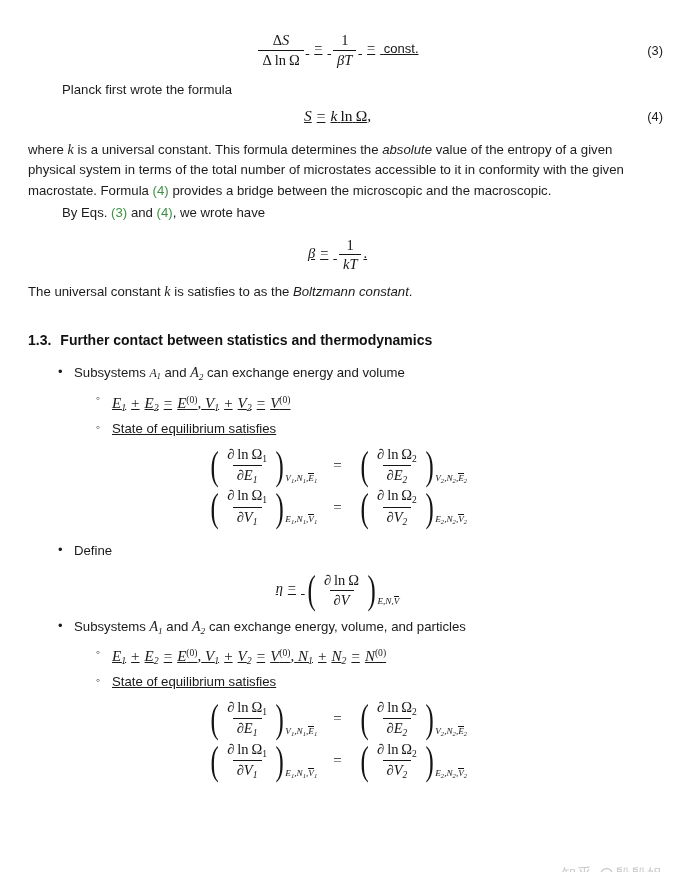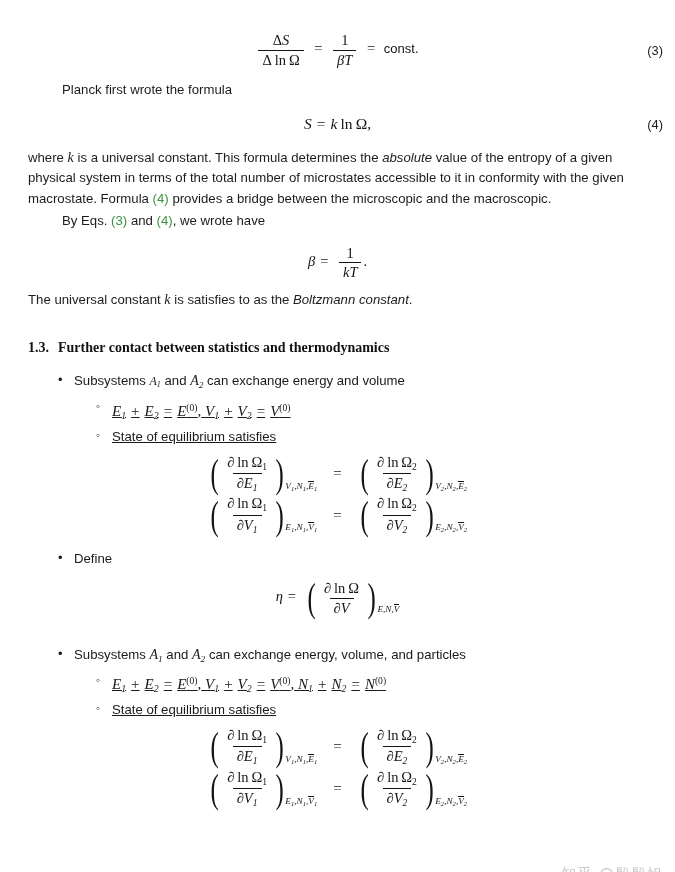--- a/index.html
+++ b/index.html
@@ -72,20 +72,21 @@
     display: inline-block;
     line-height: 1em;
   }
 
   
   .eq-row {
     position: relative;
     display: flex;
     justify-content: center;
     align-items: center;
+    text-decoration: underline;
   }
   .eq-num {
     position: absolute;
     right: 12px;
     top: 50%;
     transform: translateY(-50%);
     font-family: "Liberation Sans", sans-serif;
     font-size: 12.8px;
     font-style: normal;
     color: #1c1c1c;
@@ -251,21 +252,21 @@
         <span class="den">β<span class="mi">T</span></span>
       </span>
       <span class="op">=</span>
       <span class="up" style="font-family:'Liberation Sans',sans-serif;font-size:13px;">const.</span>
     </span>
     <span class="eq-num">(3)</span>
   </div>
 
   <p class="body-text indent" style="margin:6px 0 0 28px; width:612px;">Planck first wrote the formula</p>
 
-  <div class="eq-row" style="margin-top:8px; height:30px;">
+  <div class="eq-row" style="margin-top:0; height:30px;">
     <span class="math" style="font-size:15.5px;">
       <span class="mi">S</span><span class="op">=</span><span class="mi">k</span> <span class="up">ln</span> <span class="up">Ω</span><span class="up">,</span>
     </span>
     <span class="eq-num">(4)</span>
   </div>
 
   <p class="body-text" style="margin:9px 0 0 28px; width:606px;"><span>where </span><span class="mi" style="font-size:14px;">k</span><span> is a universal constant. This formula determines the </span><em>absolute</em><span> value of the entropy of a given physical system in terms of the total number of microstates accessible to it in conformity with the given macrostate. Formula </span><span class="eqref">(4)</span><span> provides a bridge between the microscopic and the macroscopic.</span></p>
 
   <p class="body-text indent" style="margin:2px 0 0 28px; width:606px;"><span>By Eqs. </span><span class="eqref">(3)</span><span> and </span><span class="eqref">(4)</span><span>, we wrote have</span></p>
 
@@ -274,21 +275,21 @@
       <span>β</span><span class="op">=</span>
       <span class="frac">
         <span class="num up">1</span>
         <span class="den"><span class="mi">k</span><span class="mi">T</span></span>
       </span><span class="up">.</span>
     </span>
   </div>
 
   <p class="body-text" style="margin:6px 0 0 28px; width:606px;"><span>The universal constant </span><span class="mi" style="font-size:14px;">k</span><span> is satisfies to as the </span><em>Boltzmann constant</em><span>.</span></p>
 
-  <div class="heading" style="margin:30px 0 0 28px;font-family:Liberation Serif, serif;">
+  <div class="heading" style="margin:30px 0 0 28px;">
     <span class="hnum">1.3.</span><span>Further contact between statistics and thermodynamics</span>
   </div>
 
   <ul class="lvl1" style="margin-top:15px;">
     <li>
       <span>Subsystems </span><span class="mi" style="font-size:12px;"><span>A</span><span class="sub">1</span></span><span> and </span><span class="mi" style="font-size:14px;"><span>A</span><span class="sub">2</span></span><span> can exchange energy and volume</span>
 
       <ul class="lvl2">
         <li>
           <span class="mathline">
@@ -359,21 +360,21 @@
         <span class="frac">
           <span class="num"><span class="up">∂</span> <span class="up">ln</span> <span class="up">Ω</span></span>
           <span class="den"><span class="up">∂</span><span class="mi">V</span></span>
         </span>
         <span class="pbig">)</span>
         <span class="psub">E,N,<span class="ovl">V</span></span>
       </span>
     </span>
   </div>
 
-  <ul class="lvl1" style="margin-top:24px;">
+  <ul class="lvl1" style="margin-top:4px;">
     <li>
       <span>Subsystems </span><span class="mi" style="font-size:14px;"><span>A</span><span class="sub">1</span></span><span> and </span><span class="mi" style="font-size:14px;"><span>A</span><span class="sub">2</span></span><span> can exchange energy, volume, and particles</span>
 
       <ul class="lvl2">
         <li>
           <span class="mathline">
             <span class="mi">E</span><span class="sub">1</span><span class="op">+</span><span class="mi">E</span><span class="sub">2</span><span class="op">=</span><span class="mi">E</span><span class="sup">(0)</span><span class="up">,</span>&nbsp;<span class="mi">V</span><span class="sub">1</span><span class="op">+</span><span class="mi">V</span><span class="sub">2</span><span class="op">=</span><span class="mi">V</span><span class="sup">(0)</span><span class="up">,</span>&nbsp;<span class="mi">N</span><span class="sub">1</span><span class="op">+</span><span class="mi">N</span><span class="sub">2</span><span class="op">=</span><span class="mi">N</span><span class="sup">(0)</span>
           </span>
         </li>
         <li>State of equilibrium satisfies</li>

